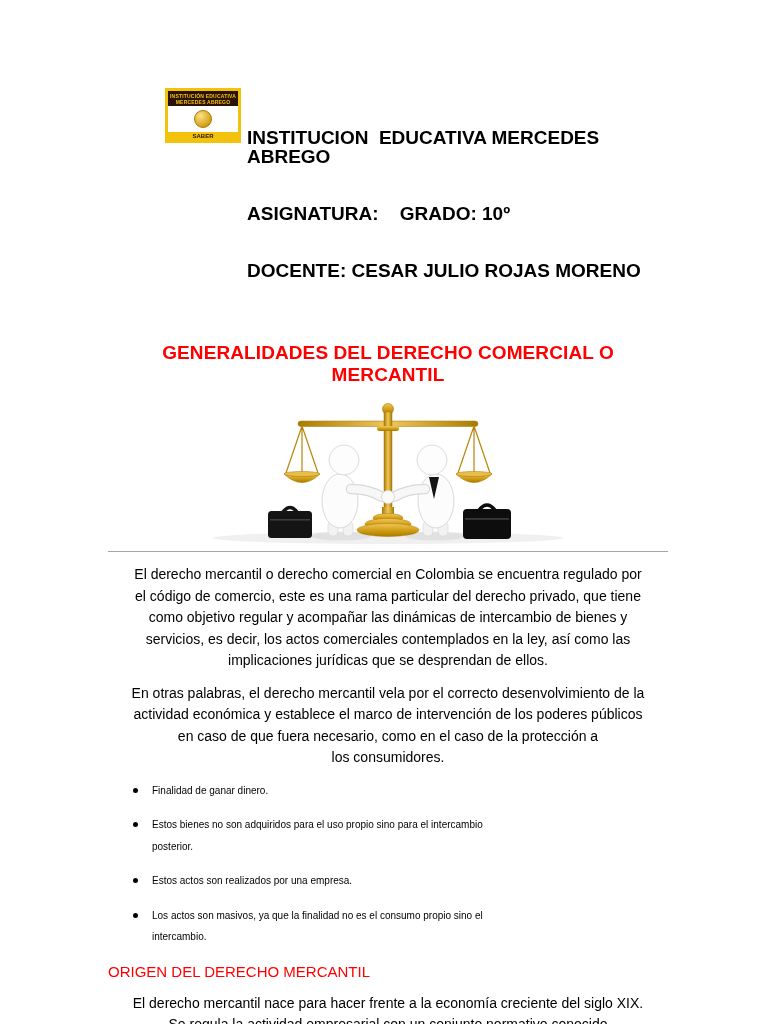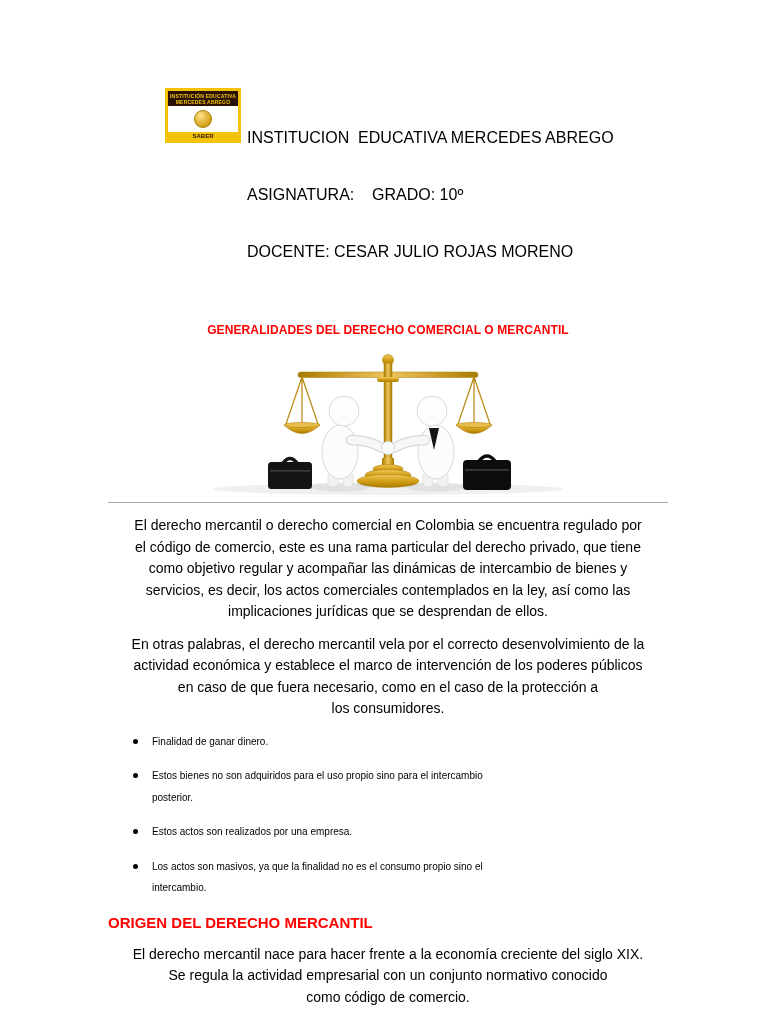--- a/index.html
+++ b/index.html
@@ -60,31 +60,31 @@
   .logo-ribbon {
     background: #f2c20c;
     color: #2a1208;
     font-weight: bold;
     font-size: 6px;
     line-height: 8px;
     text-align: center;
   }
   .header-text {
     padding-top: 2px;
-    font-weight: normal;
-    font-size: 16px;
+    font-weight: bold;
+    font-size: 19px;
     line-height: 19px;
     white-space: pre-wrap;
   }
 
   
   .doc-title {
     color: #ff0000;
     font-weight: bold;
-    font-size: 12px;
+    font-size: 19px;
     text-align: center;
     margin-bottom: 13px;
     letter-spacing: 0.1px;
   }
 
   
   .figure-wrap {
     text-align: center;
     padding-bottom: 4px;
     border-bottom: 1px solid #a6a6a6;
@@ -116,21 +116,21 @@
     content: "";
     position: absolute;
     left: 3px; top: 8px;
     width: 5px; height: 5px;
     border-radius: 50%;
     background: #000;
   }
   h2.section-heading {
     color: #ff0000;
     font-size: 15px;
-    font-weight: bold;
+    font-weight: normal;
     margin: 15px 0 13px 0;
   }
 </style>
 </head>
 <body>
 
 <div class="page">
 
   <div class="doc-header">
     <div class="logo">

